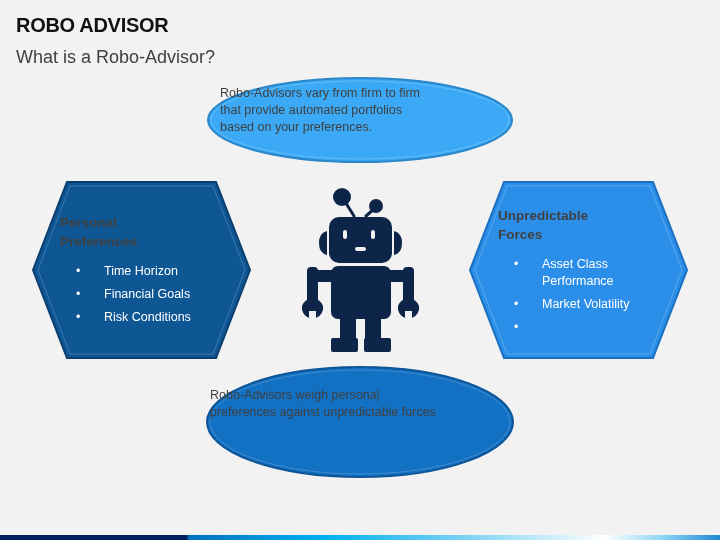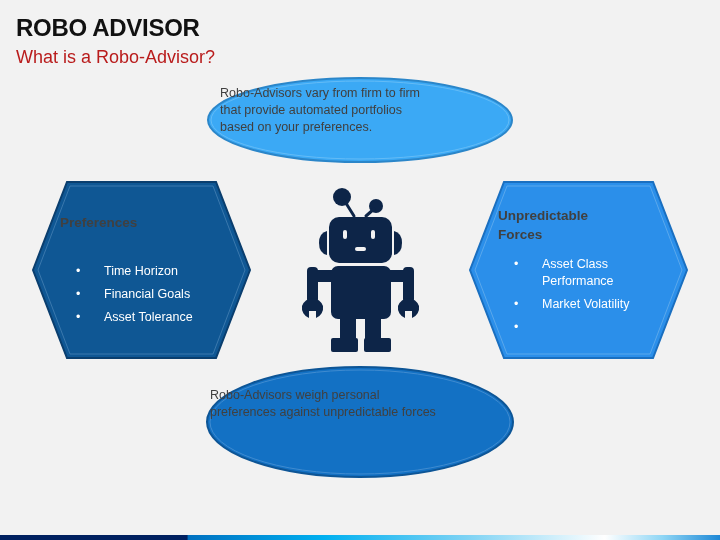--- a/index.html
+++ b/index.html
@@ -3,25 +3,25 @@
   <meta charset="utf-8">
   <style>
     html, body { margin:0; padding:0; }
     body {
       width:720px; height:540px; overflow:hidden; position:relative;
       background:#f2f2f2;
       font-family: "Liberation Sans", "DejaVu Sans", sans-serif;
     }
     .title {
       position:absolute; left:16px; top:14px;
-      font-size:24px; font-weight:bold; color:#111; letter-spacing:-0.3px;
+      font-size:20px; font-weight:bold; color:#111; letter-spacing:-0.3px;
     }
     .subtitle {
       position:absolute; left:16px; top:47px;
-      font-size:18px; color:#b91c1c;
+      font-size:18px; color:#404040;
     }
     svg.diagram { position:absolute; left:0; top:0; }
     .txt {
       position:absolute; color:#404040; text-align:left;
       font-size:12.5px; line-height:17px;
     }
     .hex-title { font-weight:bold; font-size:13.5px; line-height:19px; }
     .hex-list {
       position:absolute; color:#fff; font-size:12.5px; list-style:none; margin:0; padding:0;
     }
@@ -95,26 +95,27 @@
   </g>
 </svg>
 
 <div class="txt" style="left:220px; top:85px; width:280px;">
   <div>Robo-Advisors vary from firm to firm</div>
   <div>that provide automated portfolios</div>
   <div>based on your preferences.</div>
 </div>
 
 <div class="txt hex-title" style="left:60px; top:213px; width:162px;">
+  <div>Personal</div>
   <div>Preferences</div>
 </div>
 <ul class="hex-list" style="left:76px; top:263px; width:150px;">
   <li><span class="bullet">•</span><span>Time Horizon</span></li>
   <li><span class="bullet">•</span><span>Financial Goals</span></li>
-  <li><span class="bullet">•</span><span>Asset Tolerance</span></li>
+  <li><span class="bullet">•</span><span>Risk Conditions</span></li>
 </ul>
 
 <div class="txt hex-title" style="left:498px; top:206px; width:162px;">
   <div>Unpredictable</div>
   <div>Forces</div>
 </div>
 <ul class="hex-list" style="left:514px; top:256px; width:120px;">
   <li><span class="bullet">•</span><span>Asset Class Performance</span></li>
   <li><span class="bullet">•</span><span>Market Volatility</span></li>
   <li><span class="bullet">•</span></li>

